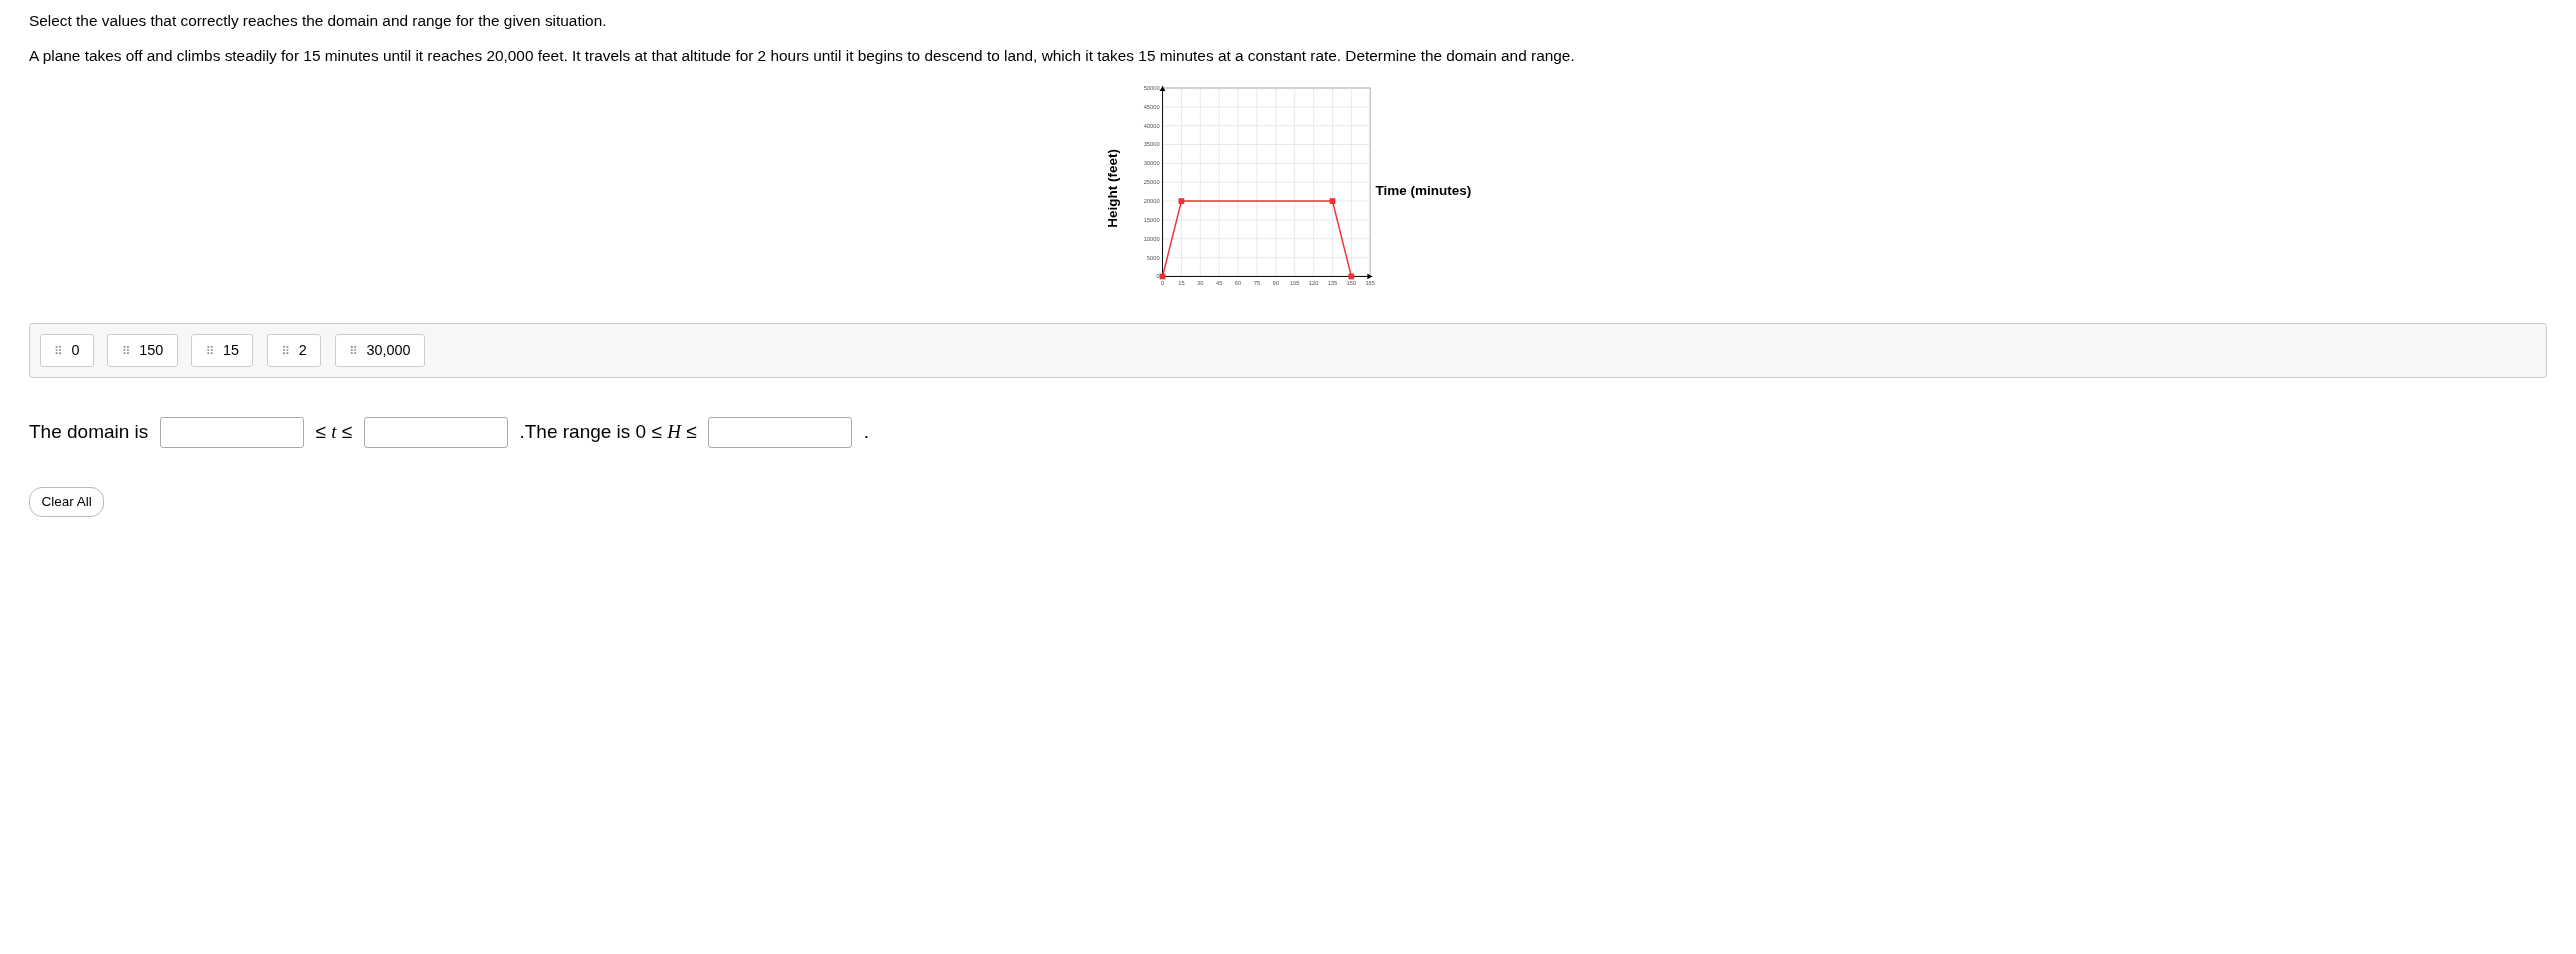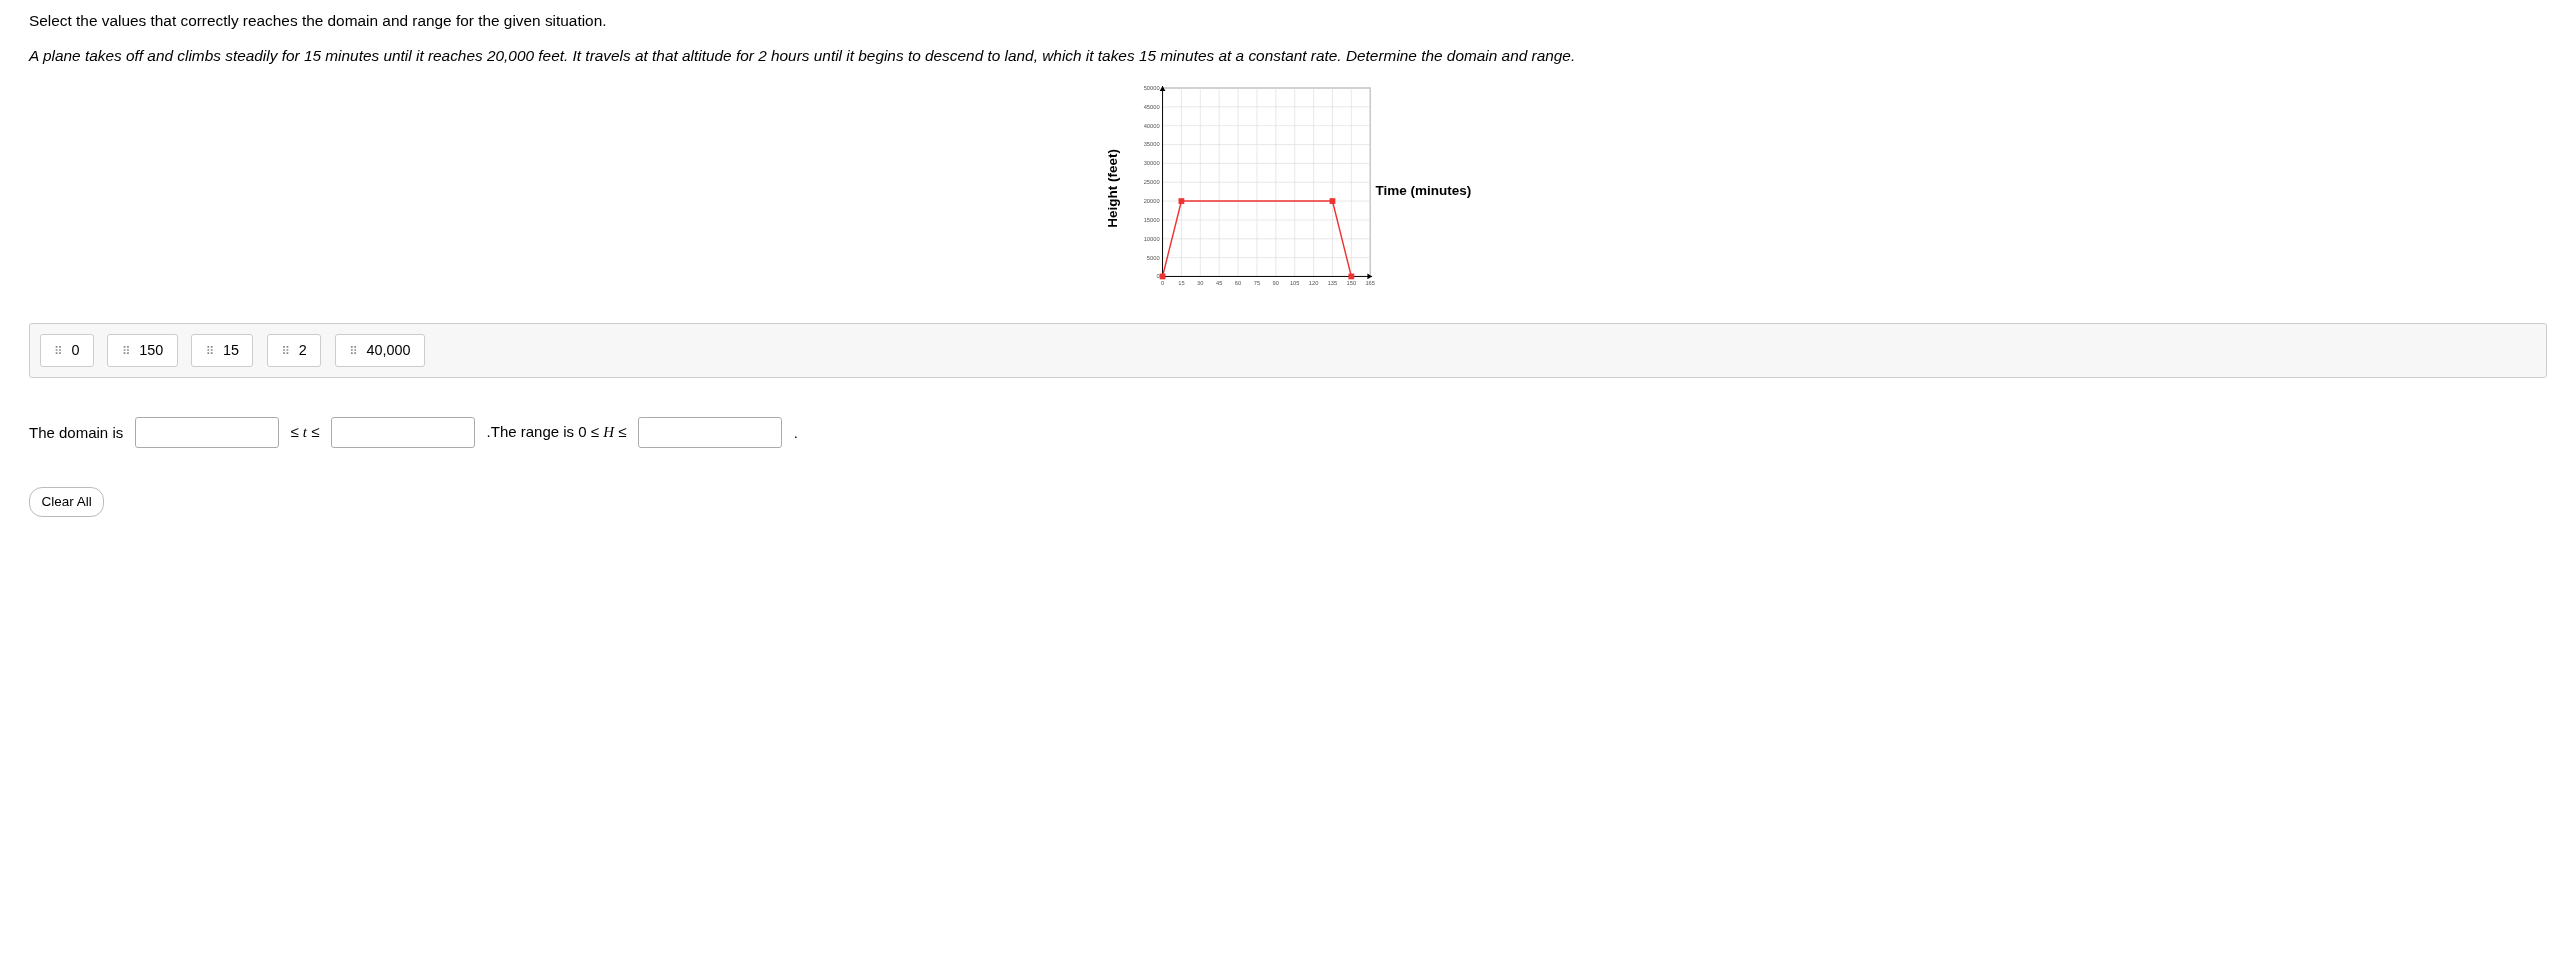--- a/index.html
+++ b/index.html
@@ -4,21 +4,21 @@
   <style>
     * { box-sizing: border-box; margin: 0; padding: 0; }
     body {
       font-family: Arial, Helvetica, sans-serif;
       font-size: 15.4px;
       color: #000;
       padding: 11.6px 29px;
       background: #fff;
     }
     .instr { margin-bottom: 17.3px; }
-    .instr2 { margin-bottom: 17.3px; font-style: italic; }
+    .instr2 { margin-bottom: 17.3px; }
     .chart-wrap {
       display: flex;
       justify-content: center;
       margin: 9.6px 0 29px;
     }
     .chart-with-labels {
       display: flex;
       align-items: center;
     }
     .ylabel {
@@ -57,21 +57,21 @@
       position: relative;
       color: #888;
       font-size: 11.6px;
       line-height: 9.6px;
     }
     .sentence-row {
       display: flex;
       align-items: center;
       gap: 11.6px;
       margin-bottom: 39px;
-      font-size: 15px;
+      font-size: 19px;
     }
     .drop-slot {
       display: inline-block;
       min-width: 144px;
       height: 31px;
       border: 1px solid #aaa;
       background: #fff;
       border-radius: 2.9px;
     }
     .math { font-style: italic; font-family: 'Times New Roman', serif; }
@@ -172,21 +172,21 @@
   <div class="drag-item">
       <span class="grip">⠿</span>
       <span>15</span>
     </div>
   <div class="drag-item">
       <span class="grip">⠿</span>
       <span>2</span>
     </div>
   <div class="drag-item">
       <span class="grip">⠿</span>
-      <span>40,000</span>
+      <span>30,000</span>
     </div>
 </div>
 
 <div class="sentence-row">
   <span>The domain is</span>
   <span class="drop-slot"></span>
   <span>≤ <span class="math">t</span> ≤</span>
   <span class="drop-slot"></span>
   <span>.The range is 0 ≤ <span class="math">H</span> ≤</span>
   <span class="drop-slot"></span>

